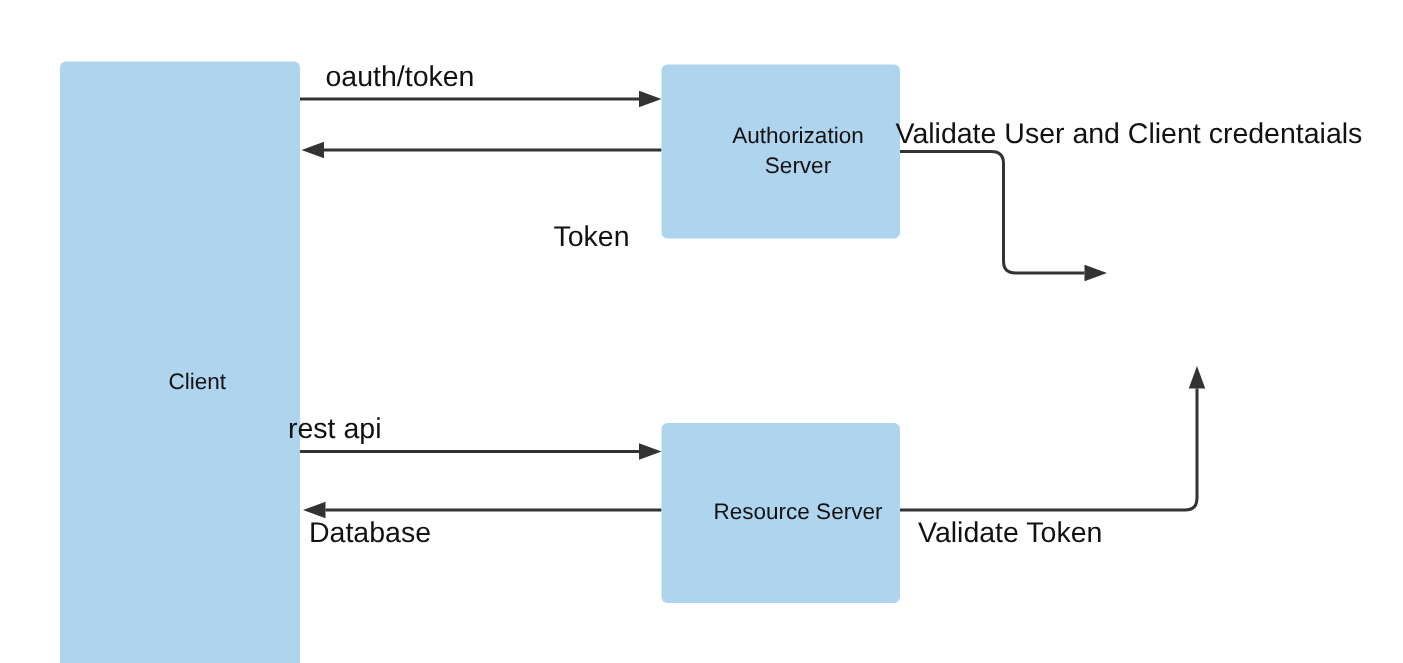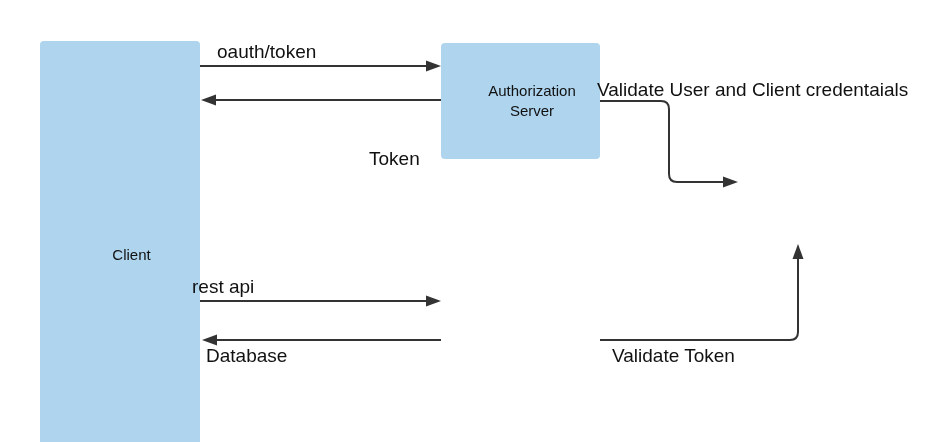--- a/index.html
+++ b/index.html
@@ -103,20 +103,23 @@
   </svg>
 
   <div class="node node-client">
     <span class="node-label">Client</span>
   </div>
 
   <div class="node node-auth-server">
     <span class="node-label">Authorization Server</span>
   </div>
 
+  <div class="node node-resource-server">
+    <span class="node-label">Resource Server</span>
+  </div>
 
 
   <div class="edge-label lbl-oauth-token">oauth/token</div>
   <div class="edge-label lbl-token">Token</div>
   <div class="edge-label lbl-validate-cred">Validate User and Client credentaials</div>
   <div class="edge-label lbl-rest-api">rest api</div>
   <div class="edge-label lbl-response">Database</div>
   <div class="edge-label lbl-validate-token">Validate Token</div>
 
 </div>

